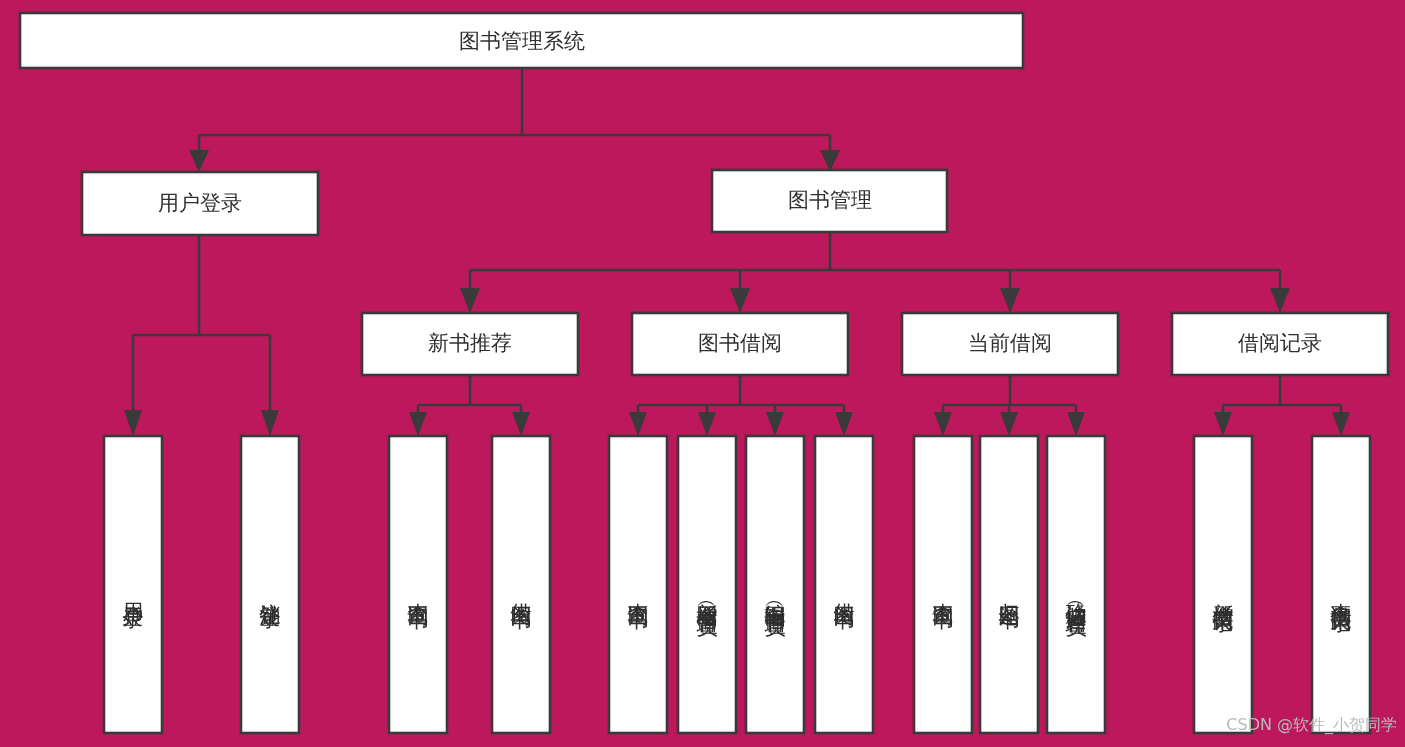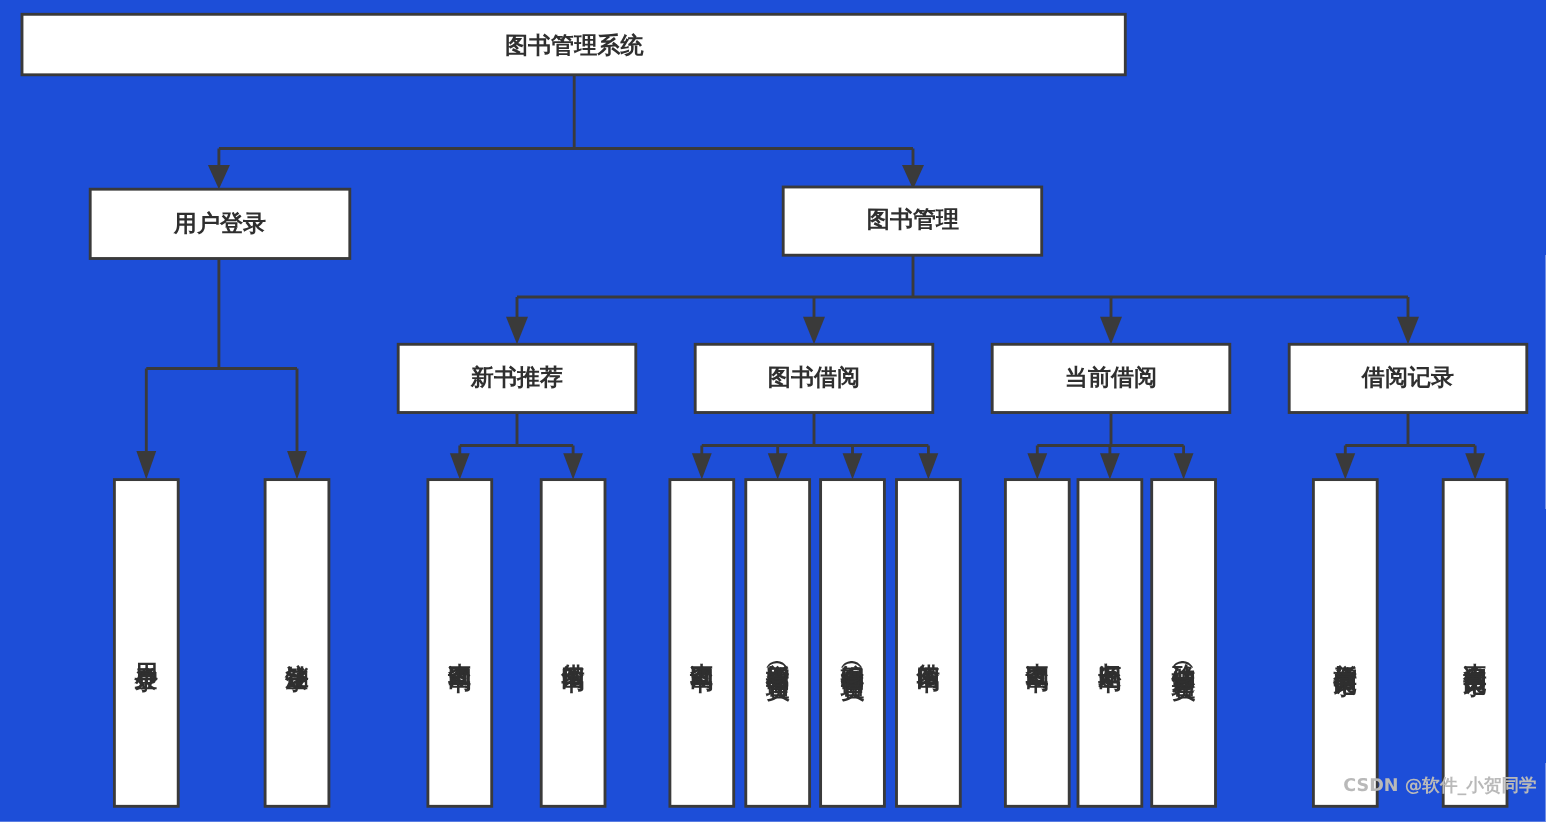--- a/index.html
+++ b/index.html
@@ -11,22 +11,21 @@
   body {
     width: 1405px;
     height: 747px;
     overflow: hidden;
     font-family: "DejaVu Sans", "Liberation Sans", sans-serif;
   }
   #diagram-root {
     position: relative;
     width: 1405px;
     height: 747px;
-    background: #1d4ed8;
-    font-weight: bold;
+    background: #be185d;
   }
   svg#diagram-svg {
     position: absolute;
     left: 0;
     top: 0;
     width: 1405px;
     height: 747px;
     display: block;
   }
   .node-box {
@@ -56,21 +55,21 @@
     font-size: 21px;
     fill: #2f2f2f;
     writing-mode: vertical-rl;
     text-orientation: upright;
     letter-spacing: 2px;
     dominant-baseline: central;
   }
   .watermark {
     position: absolute;
     right: 8px;
-    bottom: 22px;
+    bottom: 11px;
     font-family: "DejaVu Sans", "Liberation Sans", sans-serif;
     font-size: 16px;
     color: #b9b9b9;
     white-space: nowrap;
     pointer-events: none;
   }
 </style>
 </head>
 <body>
 

